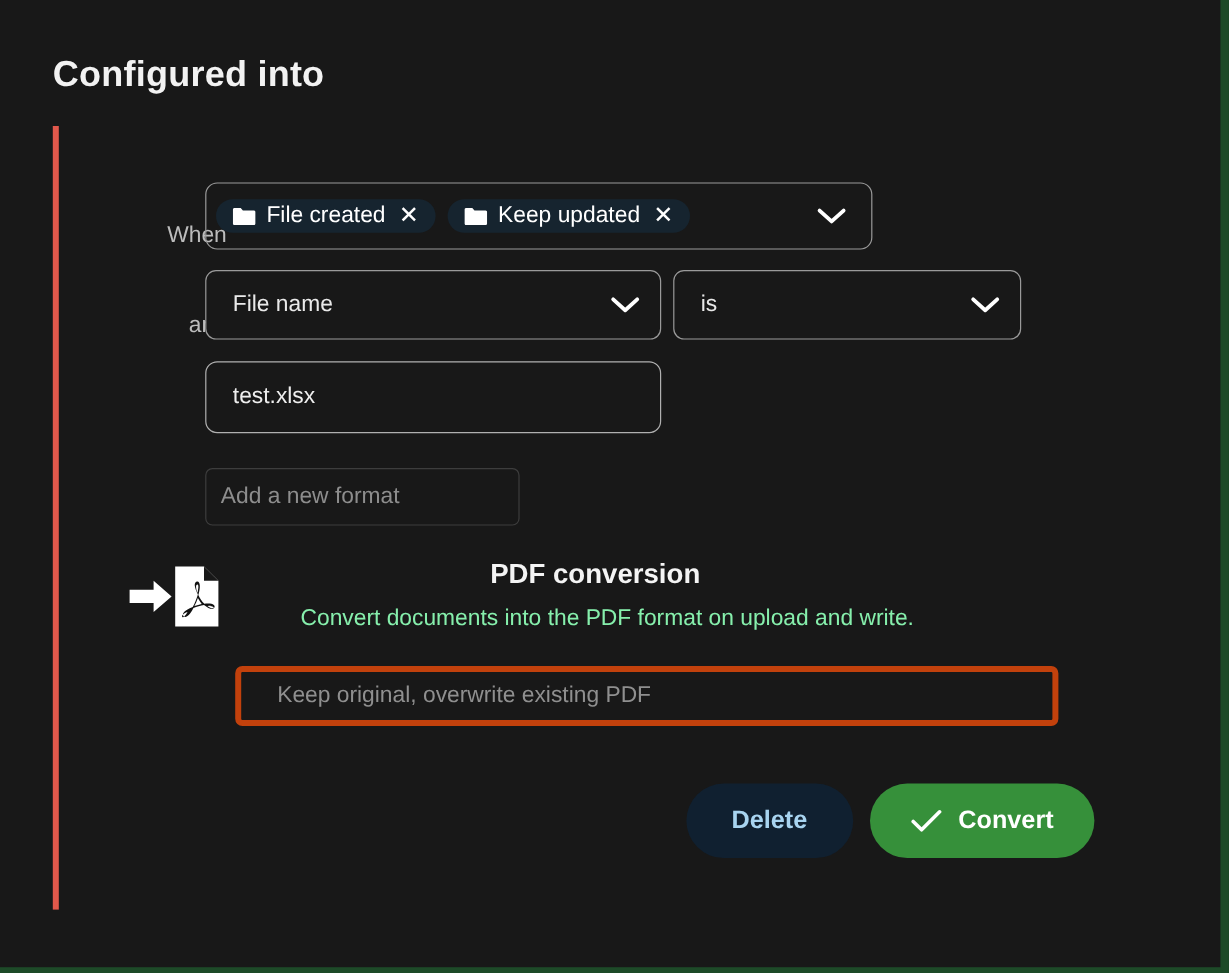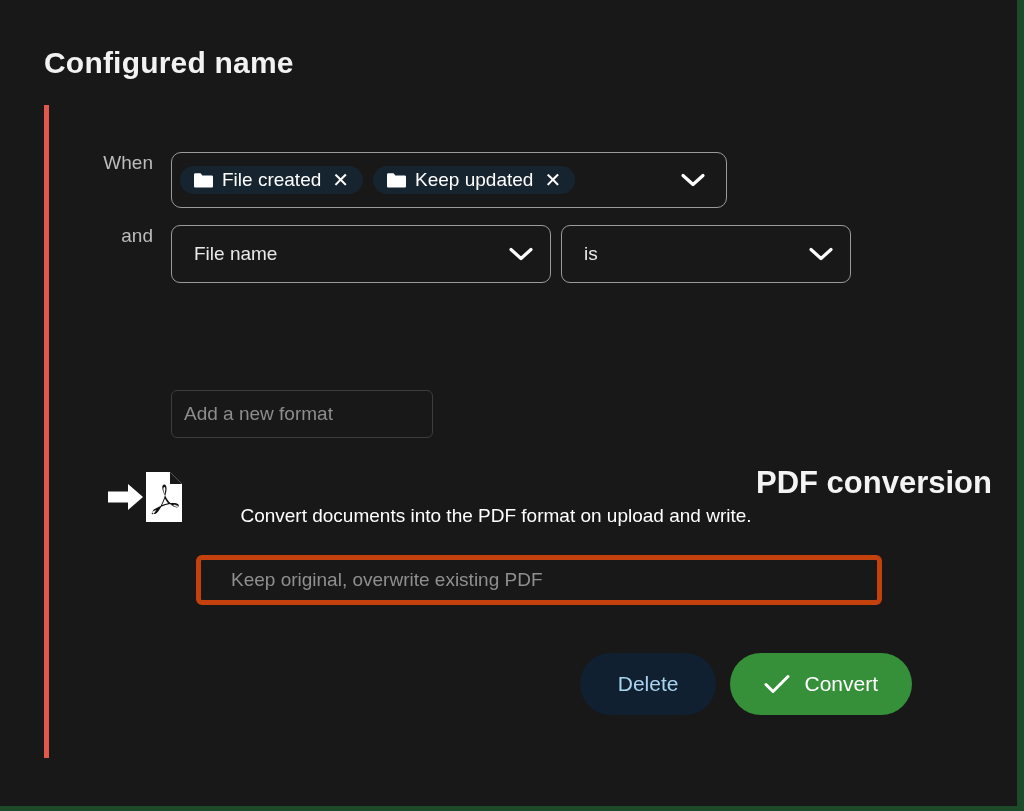--- a/index.html
+++ b/index.html
@@ -45,21 +45,22 @@
     left: 0;
     top: 0;
     width: 5px;
     height: 653px;
     background: #e2584b;
   }
 
   .row {
     position: absolute;
     display: flex;
-    align-items: flex-start;
+    align-items: flex-end;
+    padding-left: 36px;
   }
 
   .row-label {
     color: #bcbcbc;
     font-size: 19px;
     text-align: right;
     white-space: nowrap;
   }
 
   
@@ -178,34 +179,34 @@
     left: 62px;
     top: 6px;
     width: 78px;
     height: 52px;
   }
   .action-title {
     position: absolute;
     left: 0;
     top: 0;
     width: 992px;
-    text-align: right;
-    font-size: 31px;
+    text-align: center;
+    font-size: 23px;
     font-weight: bold;
     color: #f4f4f4;
     margin-left: -44px;
   }
   .action-desc {
     position: absolute;
-    left: 0;
+    left: 10px;
     top: 40px;
     width: 992px;
     text-align: center;
     font-size: 19px;
-    color: #ffffff;
+    color: #86efac;
     margin-left: -44px;
   }
 
   .action-select {
     position: absolute;
     left: 152px;
     top: 450px;
     width: 686px;
     height: 50px;
     box-sizing: border-box;
@@ -230,21 +231,21 @@
     gap: 14px;
   }
   .btn {
     height: 62px;
     border-radius: 31px;
     display: flex;
     align-items: center;
     justify-content: center;
     gap: 14px;
     font-size: 21px;
-    font-weight: normal;
+    font-weight: bold;
     cursor: pointer;
     box-sizing: border-box;
     border: none;
     font-family: "Liberation Sans", sans-serif;
   }
   .btn-delete {
     background: #102030;
     color: #a8d4f0;
     padding: 0 38px;
   }
@@ -253,21 +254,21 @@
     color: #ffffff;
     padding: 0 34px;
   }
   .check-icon { display: block; }
 </style>
 </head>
 <body>
 
 <div class="page">
 
-  <div class="page-title"><span>Configured name</span></div>
+  <div class="page-title"><span>Configured into</span></div>
 
   <div class="flow-card">
 
     <div class="flow-accent"></div>
 
     <div class="row" style="left:0; top:47px; width:127px; height:56px; justify-content:flex-end;">
       <span class="row-label" style="padding-right:18px;">When</span>
     </div>
 
     <div class="multiselect">
@@ -310,20 +311,23 @@
 
     <div class="select select-operator">
       <span>is</span>
       <span class="caret">
         <svg width="26" height="16" viewBox="0 0 26 16">
             <path d="M3 3.5L13 12.5L23 3.5" stroke="#ffffff" stroke-width="3.2" fill="none" stroke-linecap="round" stroke-linejoin="round"></path>
           </svg>
       </span>
     </div>
 
+    <div class="text-input">
+      <span>test.xlsx</span>
+    </div>
 
     <div class="new-filter">
       <span>Add a new format</span>
     </div>
 
     <div class="action-head">
 
       <svg class="pdf-icon" viewBox="0 0 78 52">
         <path d="M2 20.5H22V13L37 26L22 39V31.5H2Z" fill="#ffffff"></path>
         <path d="M40 1H64L76 13V51H40Z" fill="#ffffff"></path>

